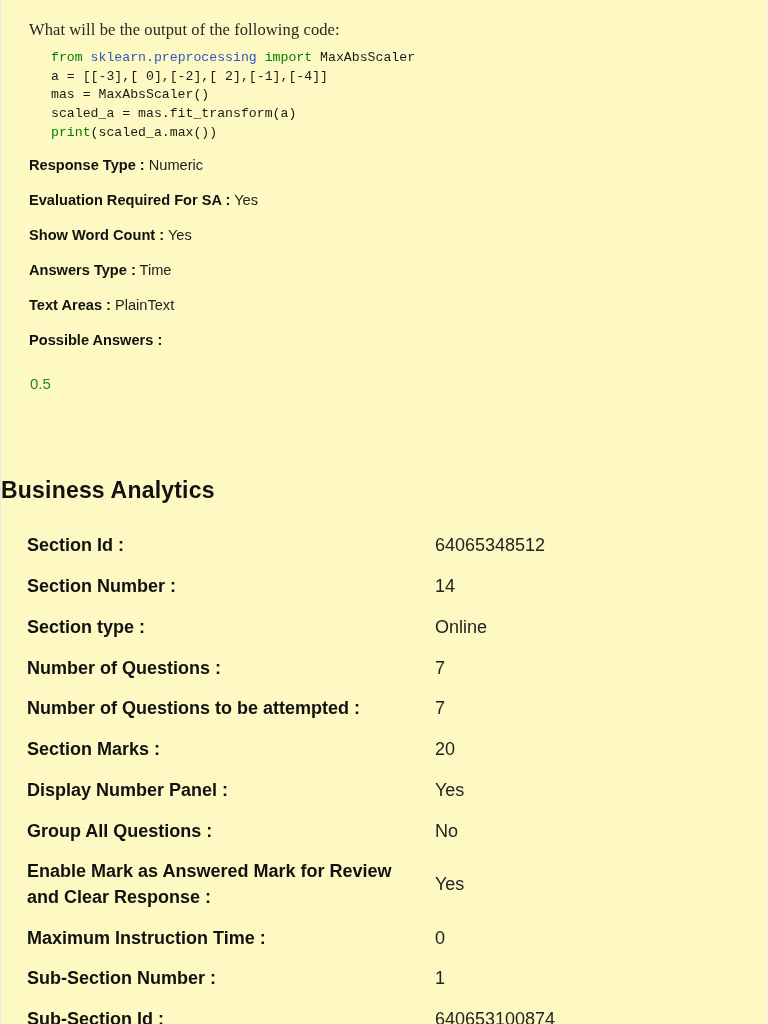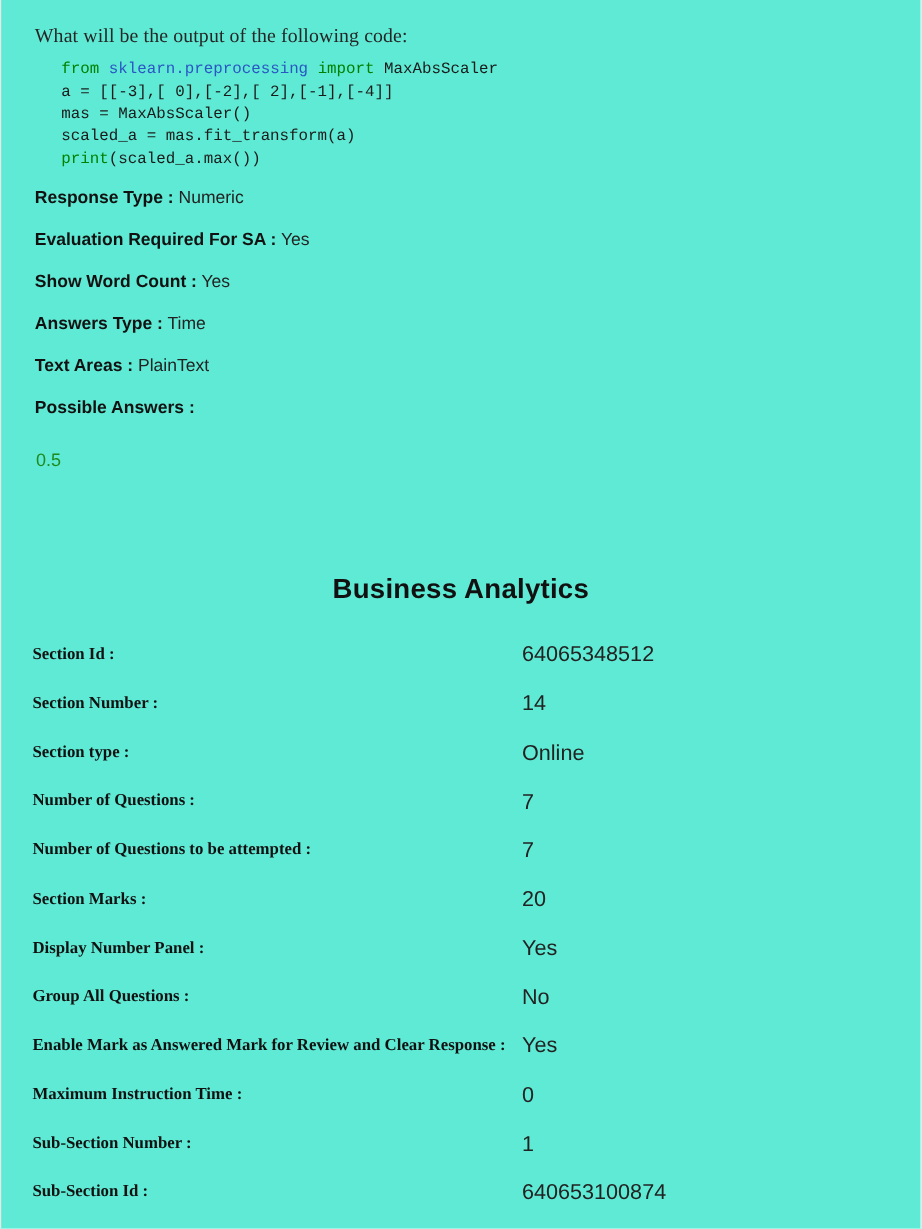--- a/index.html
+++ b/index.html
@@ -16,21 +16,21 @@
     color: #000000;
     overflow: hidden;
   }
   .page {
     position: relative;
     width: 768px;
     height: 1024px;
     box-sizing: border-box;
     border-left: 1px solid #e8e8e8;
     border-right: 1px solid #f2f2f2;
-    background: #5eead4;
+    background: #fef9c3;
   }
 
   
   .question-block {
     padding: 20px 28px 0 28px;
   }
   .question-prompt {
     font-family: "Liberation Serif", serif;
     font-size: 16.5px;
     line-height: 1.2;
@@ -70,21 +70,21 @@
   }
   .answer-value {
     font-size: 15px;
     color: #1f8a1f;
     padding: 8px 0 0 1px;
     line-height: 1.2;
   }
 
   
   .section-title {
-    text-align: center;
+    text-align: left;
     font-size: 23px;
     font-weight: bold;
     color: #111111;
     margin: 0;
     padding: 84px 0 0 0;
     letter-spacing: 0.2px;
   }
 
   
   .section-table {
@@ -94,25 +94,24 @@
     table-layout: fixed;
   }
   .section-table td {
     vertical-align: middle;
     padding: 0;
     border: none;
   }
   .section-table td.cell-label {
     width: 398px;
     padding: 7.6px 10px 7.6px 26px;
-    font-size: 14px;
+    font-size: 18px;
     font-weight: bold;
     color: #111111;
     line-height: 1.42;
-    font-family: Liberation Serif, serif;
   }
   .section-table td.cell-value {
     padding: 7.6px 10px 7.6px 0;
     font-size: 18px;
     font-weight: normal;
     color: #222222;
     line-height: 1.42;
   }
 </style>
 </head>

